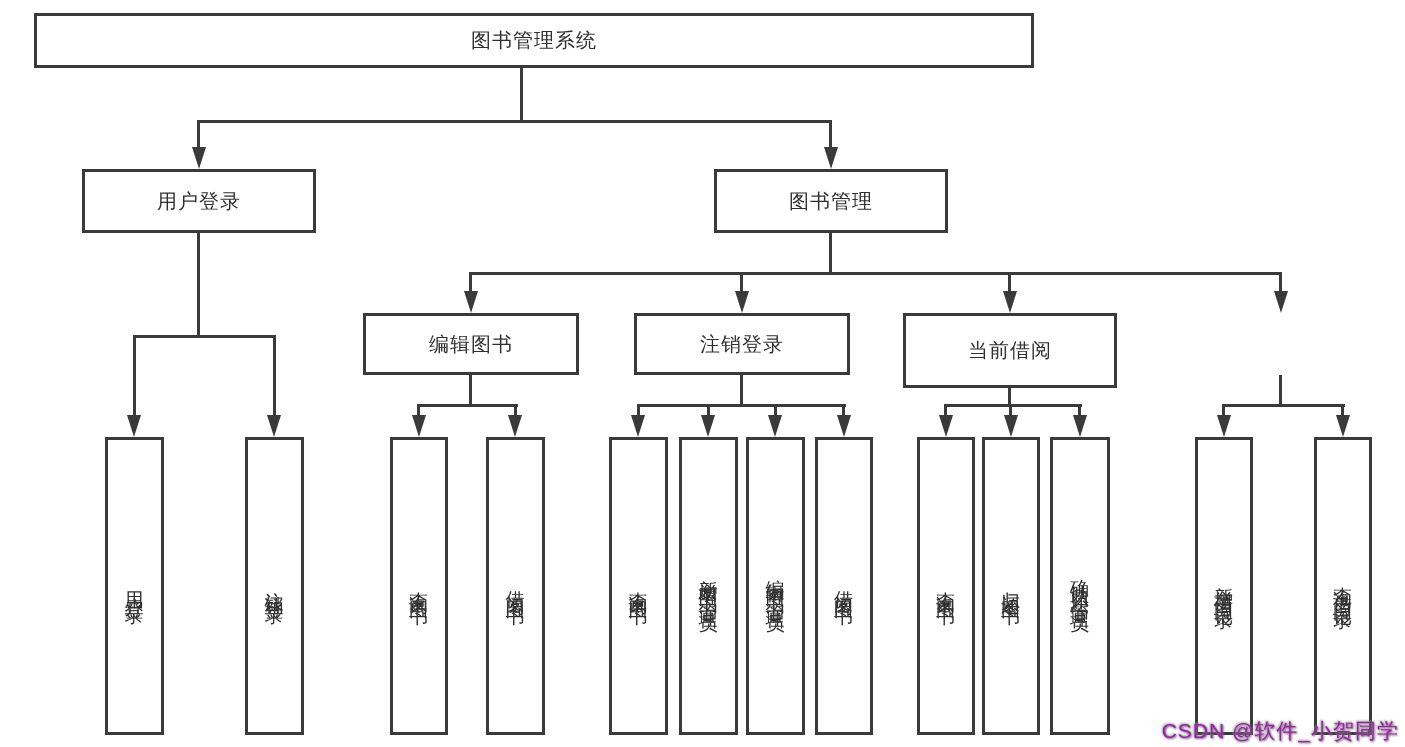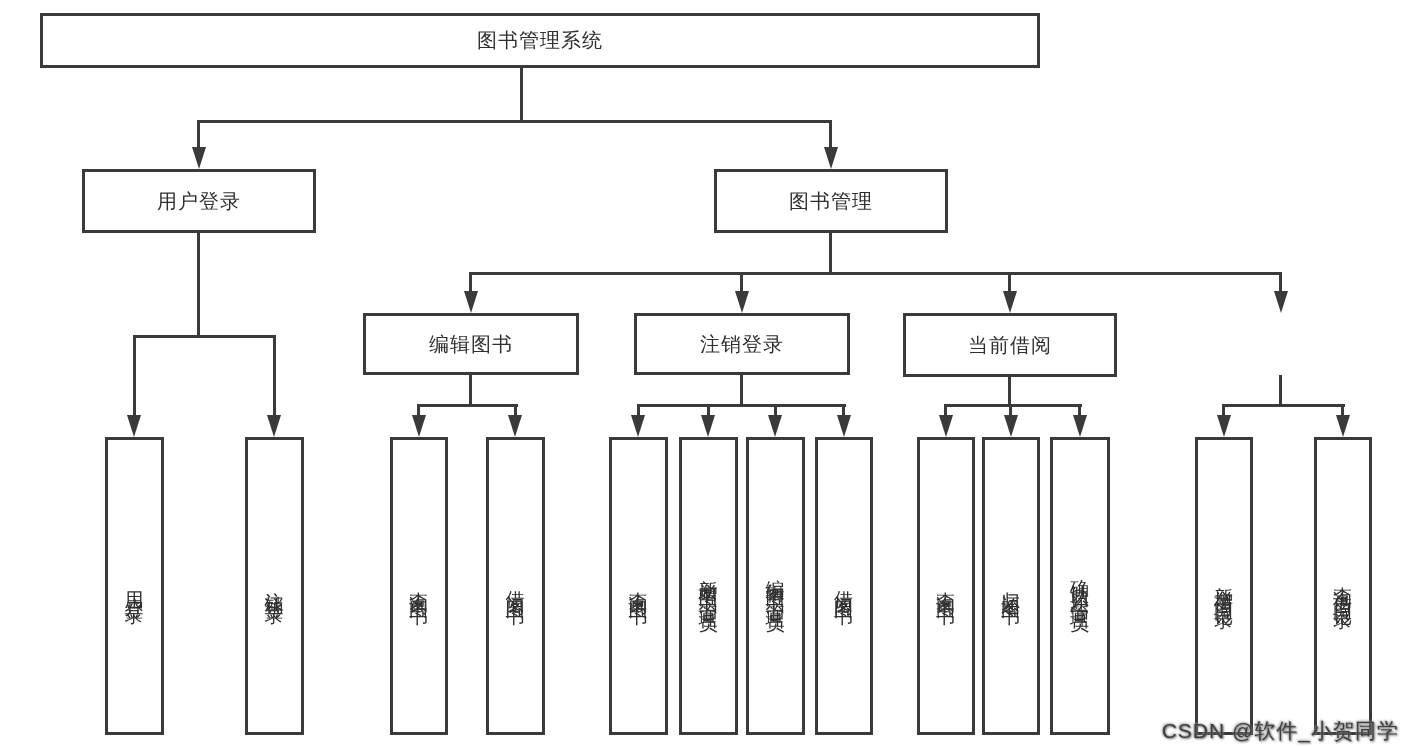--- a/index.html
+++ b/index.html
@@ -23,21 +23,21 @@
   }
   .v{position:absolute;width:3px;background:#3a3a3a;z-index:1;}
   .h{position:absolute;height:3px;background:#3a3a3a;z-index:1;}
   .ar{
     position:absolute;width:0;height:0;z-index:1;
     border-left:7px solid transparent;border-right:7px solid transparent;
     border-top:22px solid #3a3a3a;
   }
   .watermark{
     position:absolute;right:6px;bottom:2px;font-size:21px;letter-spacing:1px;
-    color:#404040;z-index:3;
+    color:#a21caf;z-index:3;
     text-shadow:1px 1px 2px rgba(110,110,110,0.95),-1px -1px 2px rgba(150,150,150,0.6),0 0 3px rgba(130,130,130,0.7);
   }
 </style>
 </head>
 <body>
 
 <div class="canvas">
 
   <div class="v" style="left:520px;top:68px;height:52px;"></div>
   <div class="h" style="left:198px;top:120px;width:634px;"></div>
@@ -91,38 +91,38 @@
   <div class="v" style="left:1078px;top:404px;height:13px;"></div>
   <div class="ar" style="left:1073px;top:415px;"></div>
 
   <div class="v" style="left:1279px;top:375px;height:29px;"></div>
   <div class="h" style="left:1223px;top:404px;width:122px;"></div>
   <div class="v" style="left:1222px;top:404px;height:13px;"></div>
   <div class="ar" style="left:1217px;top:415px;"></div>
   <div class="v" style="left:1341px;top:404px;height:13px;"></div>
   <div class="ar" style="left:1336px;top:415px;"></div>
 
-  <div class="box" style="left:40px;top:13px;width:1000px;height:55px;border-width:3px;">
+  <div class="box" style="left:34px;top:13px;width:1000px;height:55px;border-width:3px;">
     <span>图书管理系统</span>
   </div>
 
   <div class="box" style="left:82px;top:169px;width:234px;height:64px;">
     <span>用户登录</span>
   </div>
   <div class="box" style="left:714px;top:169px;width:234px;height:64px;">
     <span>图书管理</span>
   </div>
 
   <div class="box" style="left:363px;top:313px;width:216px;height:62px;">
     <span>编辑图书</span>
   </div>
   <div class="box" style="left:634px;top:313px;width:216px;height:62px;">
     <span>注销登录</span>
   </div>
-  <div class="box" style="left:903px;top:313px;width:214px;height:64px;">
+  <div class="box" style="left:903px;top:313px;width:214px;height:75px;">
     <span>当前借阅</span>
   </div>
 
   <div class="leaf" style="left:105px;top:437px;width:59px;height:298px;">
     <span class="vtext">用户登录</span>
   </div>
   <div class="leaf" style="left:245px;top:437px;width:59px;height:298px;">
     <span class="vtext">注销登录</span>
   </div>
 

